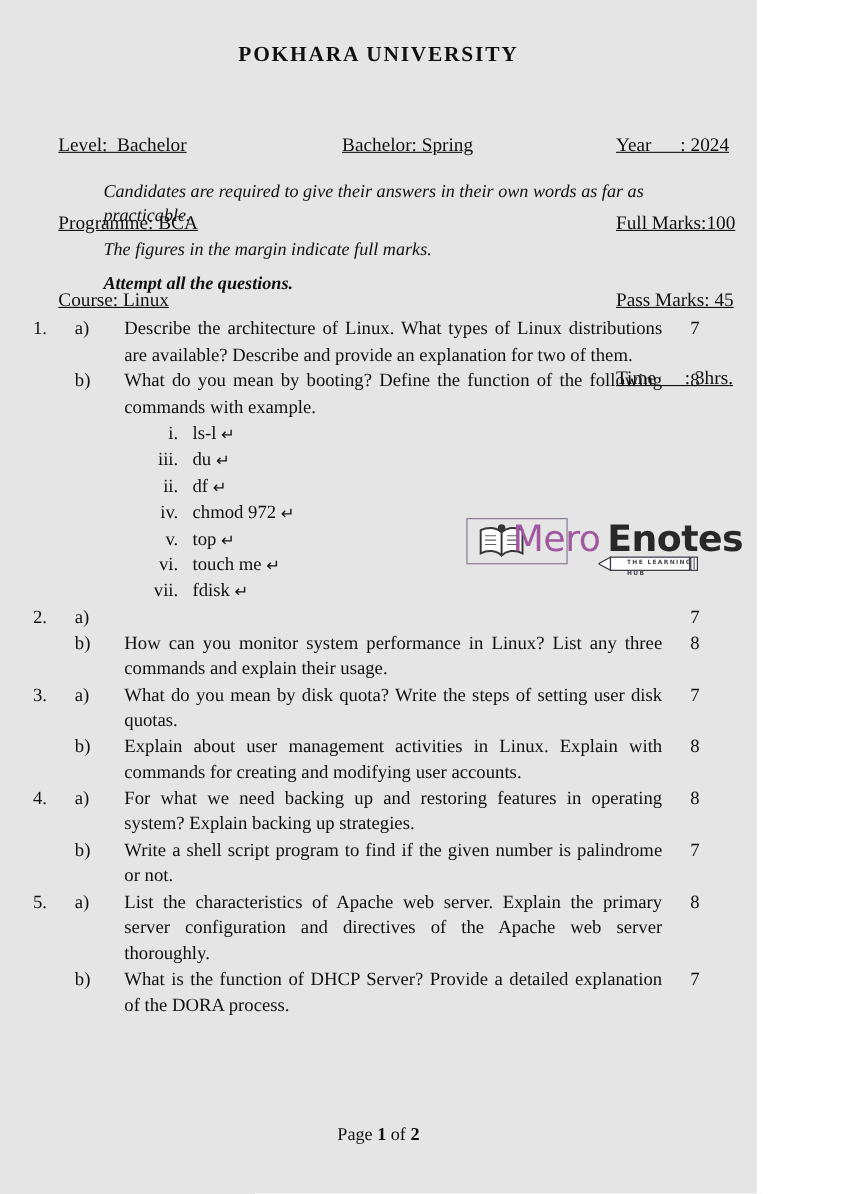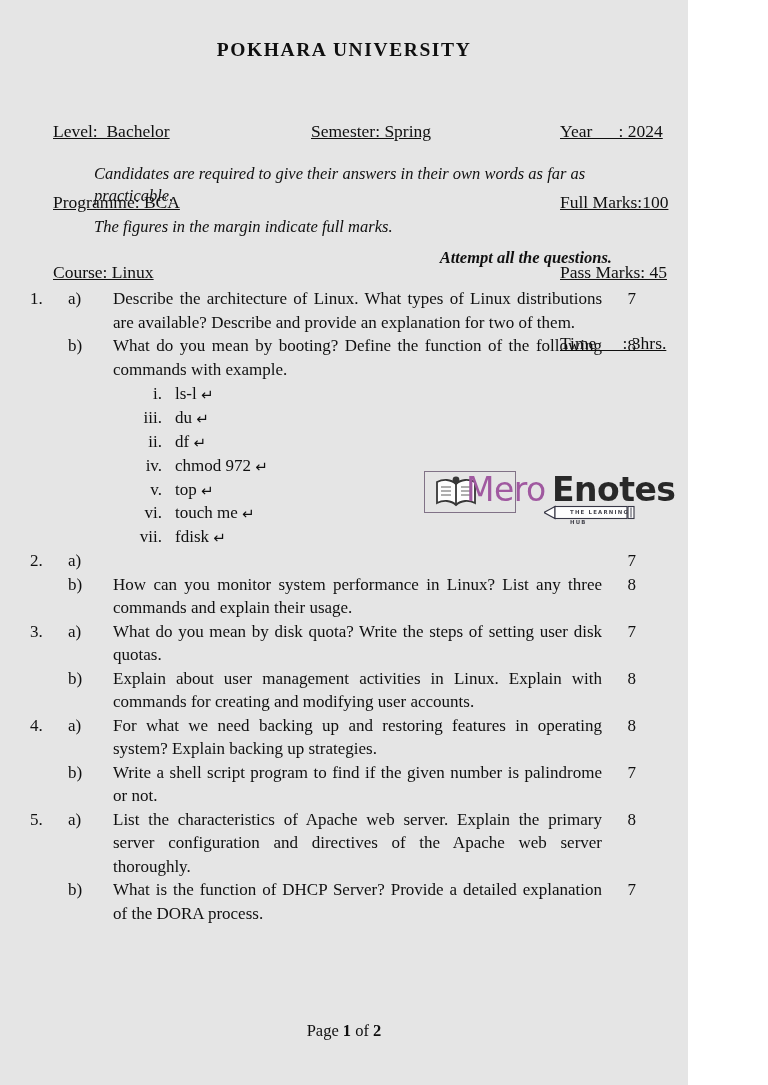--- a/index.html
+++ b/index.html
@@ -59,21 +59,21 @@
   
   .instructions {
     margin-left: 94px;
     margin-right: 76px;
     font-size: 16.5px;
     line-height: 22px;
     font-style: italic;
   }
   .instructions .ins-line { margin-bottom: 9px; }
   .instructions .ins-line:last-child { margin-bottom: 0; }
-  .instructions .strong { font-weight: bold; text-align: right; }
+  .instructions .strong { font-weight: bold; }
 
   
   .questions {
     margin-top: 18px;
     font-size: 17px;
     line-height: 23.5px;
   }
   .qrow {
     position: relative;
     min-height: 23.5px;
@@ -217,21 +217,21 @@
 
   <div class="doc-title">POKHARA UNIVERSITY</div>
 
   <div class="meta">
     <div class="meta-left">
       <div class="row">Level:  Bachelor</div>
       <div class="row">Programme: BCA</div>
       <div class="row">Course: Linux</div>
     </div>
     <div class="meta-mid">
-      <div class="row">Semester: Spring</div>
+      <div class="row">Bachelor: Spring</div>
     </div>
     <div class="meta-right">
       <div class="row">Year      : 2024</div>
       <div class="row">Full Marks:100</div>
       <div class="row">Pass Marks: 45</div>
       <div class="row">Time      : 3hrs.</div>
     </div>
   </div>
 
   <div class="instructions">

